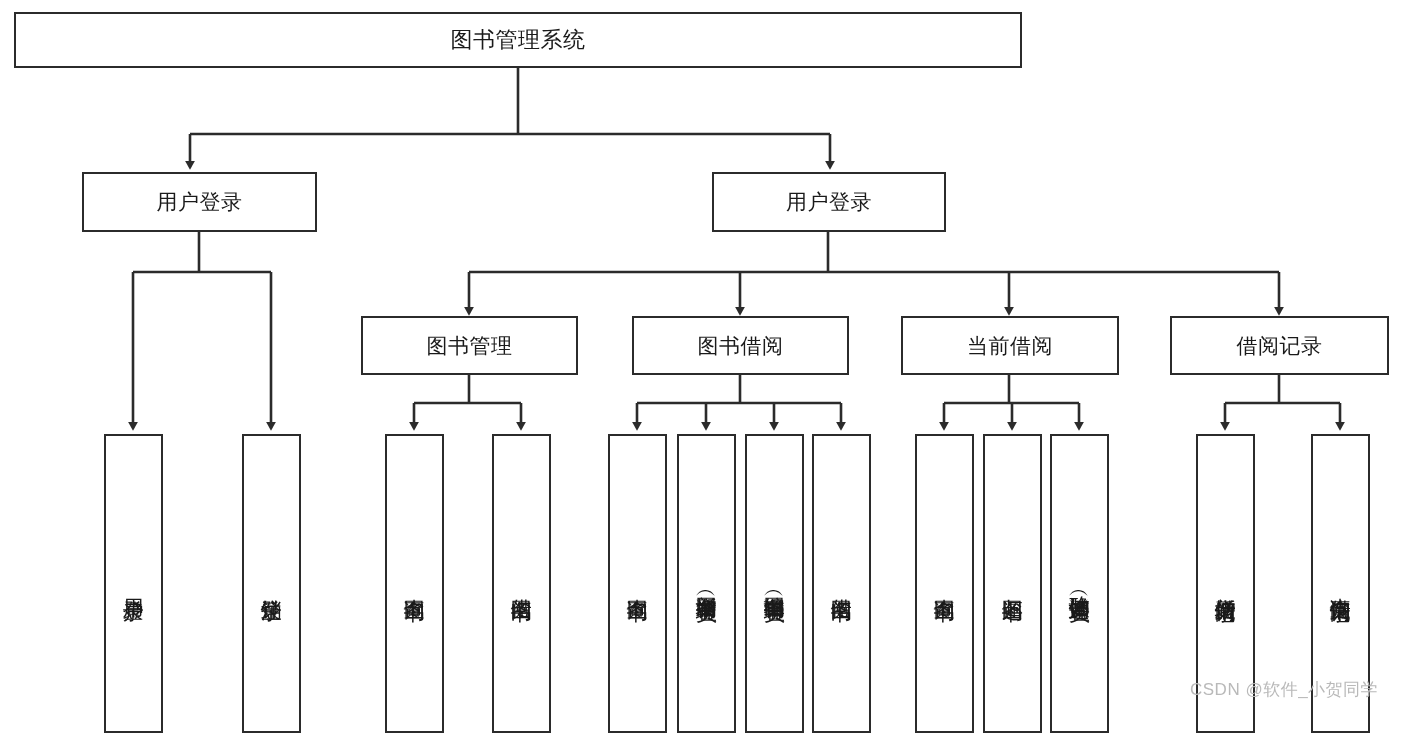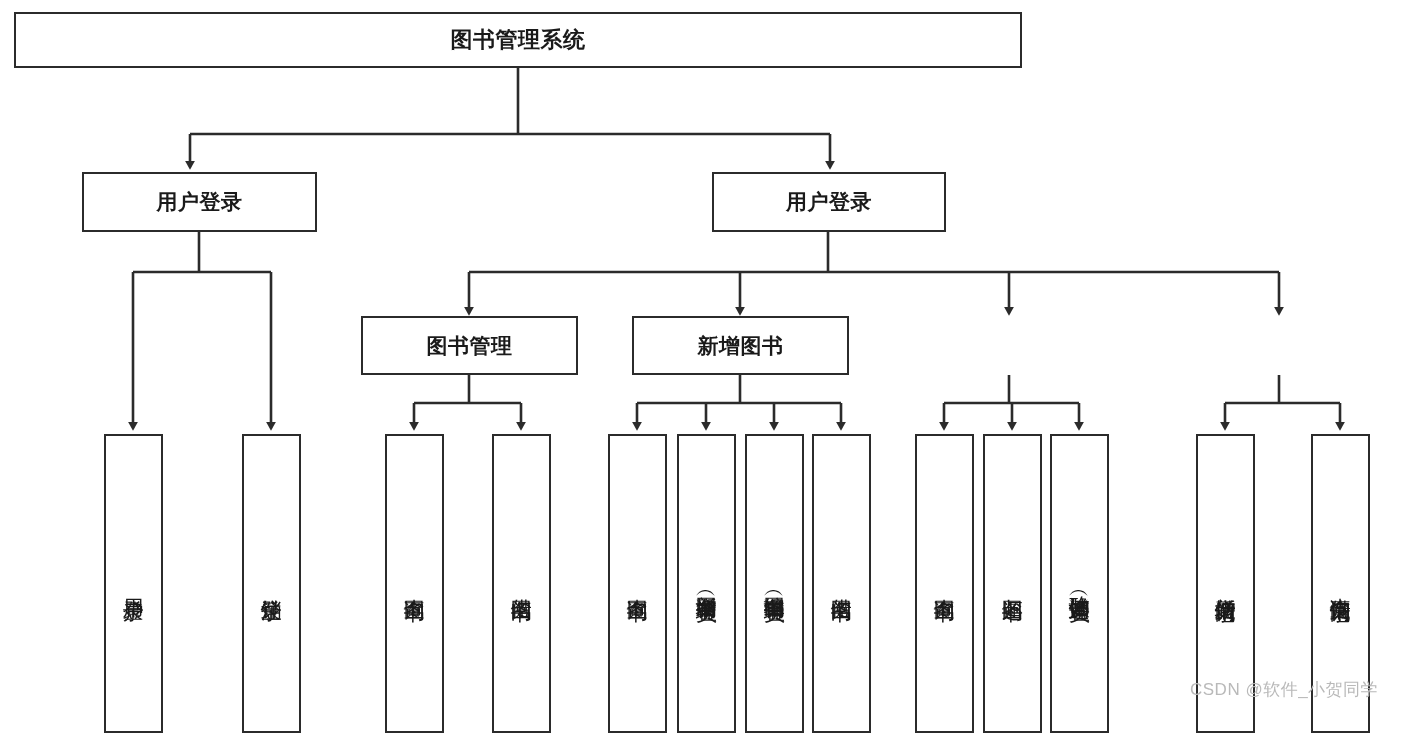--- a/index.html
+++ b/index.html
@@ -32,21 +32,20 @@
     display: flex;
     align-items: center;
     justify-content: center;
     color: #1a1a1a;
   }
   .node.horiz {
     font-size: 21px;
     letter-spacing: 0.5px;
     line-height: 1.2;
     white-space: nowrap;
-    font-weight: bold;
   }
   .node.vert {
     font-size: 21px;
     line-height: 1.32;
     writing-mode: vertical-rl;
     text-orientation: upright;
     letter-spacing: 1px;
     padding-top: 4px;
     padding-bottom: 4px;
   }
@@ -133,24 +132,30 @@
 
   <div class="node horiz" style="left:712px; top:172px; width:234px; height:60px;">
     <span>用户登录</span>
   </div>
 
   <div class="node horiz" style="left:361px; top:316px; width:217px; height:59px;">
     <span>图书管理</span>
   </div>
 
   <div class="node horiz" style="left:632px; top:316px; width:217px; height:59px;">
-    <span>新增图书</span>
-  </div>
-
-
+    <span>图书借阅</span>
+  </div>
+
+  <div class="node horiz" style="left:901px; top:316px; width:218px; height:59px;">
+    <span>当前借阅</span>
+  </div>
+
+  <div class="node horiz" style="left:1170px; top:316px; width:219px; height:59px;">
+    <span>借阅记录</span>
+  </div>
 
   <div class="node vert" style="left:104px; top:434px; width:59px; height:299px;">
     <span class="vtext">用户登录</span>
   </div>
 
   <div class="node vert" style="left:242px; top:434px; width:59px; height:299px;">
     <span class="vtext">注销登录</span>
   </div>
 
   <div class="node vert" style="left:385px; top:434px; width:59px; height:299px;">

